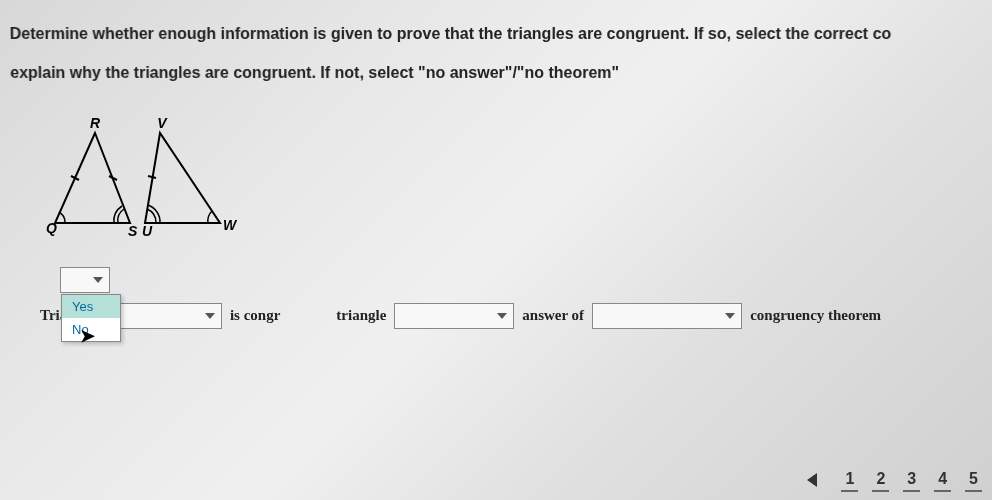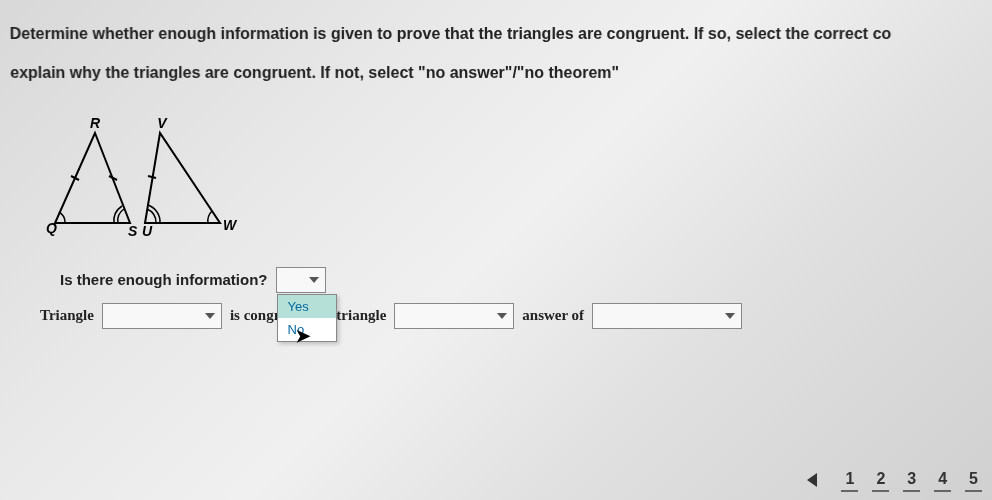--- a/index.html
+++ b/index.html
@@ -159,21 +159,20 @@
     <path d="M 120,105 A 18 18 0 0 0 108,87" fill="none" stroke="#000" stroke-width="1.5"></path>
 
     <path d="M 168,105 A 14 14 0 0 1 172,93" fill="none" stroke="#000" stroke-width="1.5"></path>
     <text x="122" y="10" font-size="14" font-weight="bold" font-style="italic" text-anchor="middle">V</text>
     <text x="102" y="118" font-size="14" font-weight="bold" font-style="italic">U</text>
     <text x="183" y="112" font-size="14" font-weight="bold" font-style="italic">W</text>
   </svg>
 </div>
 
 <div class="answer-row row1">
-  <span class="label-text">Is there enough information?</span>
   <div class="select-box narrow" style="position:relative;">
     <span class="chev"></span>
     <div class="dropdown-open">
       <span class="cursor-arrow">➤</span>
       <div class="opt highlight">Yes</div>
       <div class="opt">No</div>
     </div>
   </div>
 </div>
 
@@ -185,20 +184,21 @@
   <span class="label-text">is congr</span>
   <span style="width:40px;"></span>
   <span class="label-text">triangle</span>
   <div class="select-box">
     <span class="chev"></span>
   </div>
   <span class="label-text">answer of</span>
   <div class="select-box wide">
     <span class="chev"></span>
   </div>
+  <span class="label-text">congruency theorem</span>
 </div>
 
 <div class="pagination">
   <div class="page-arrow"></div>
   <span class="page-num">1</span>
   <span class="page-num">2</span>
   <span class="page-num">3</span>
   <span class="page-num">4</span>
   <span class="page-num">5</span>
 </div>

